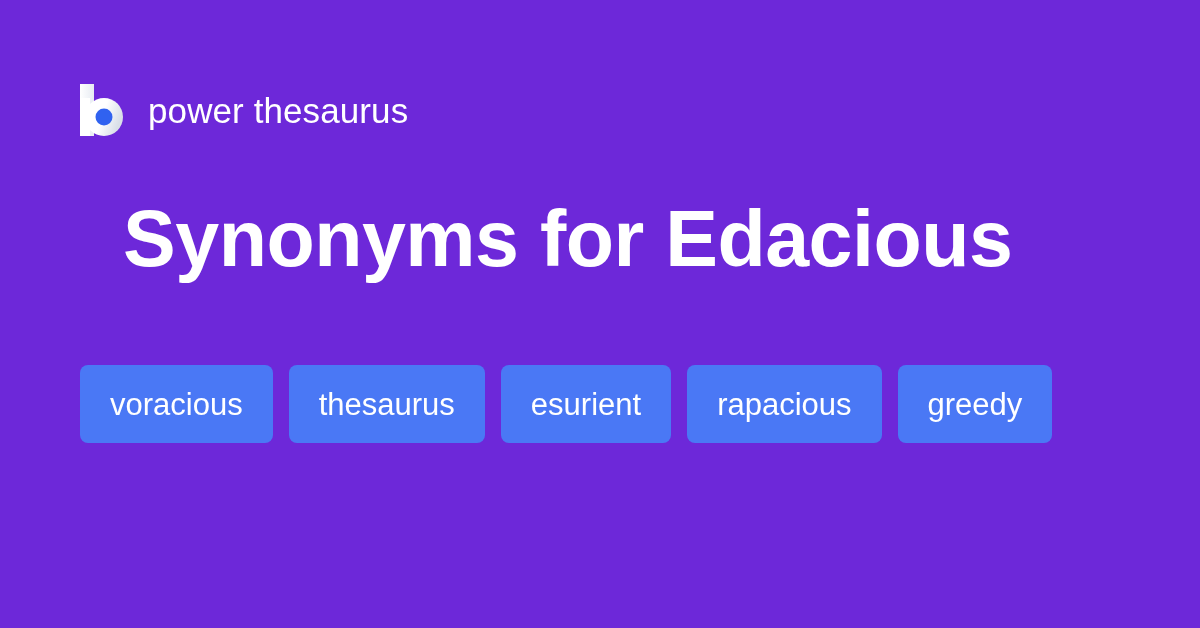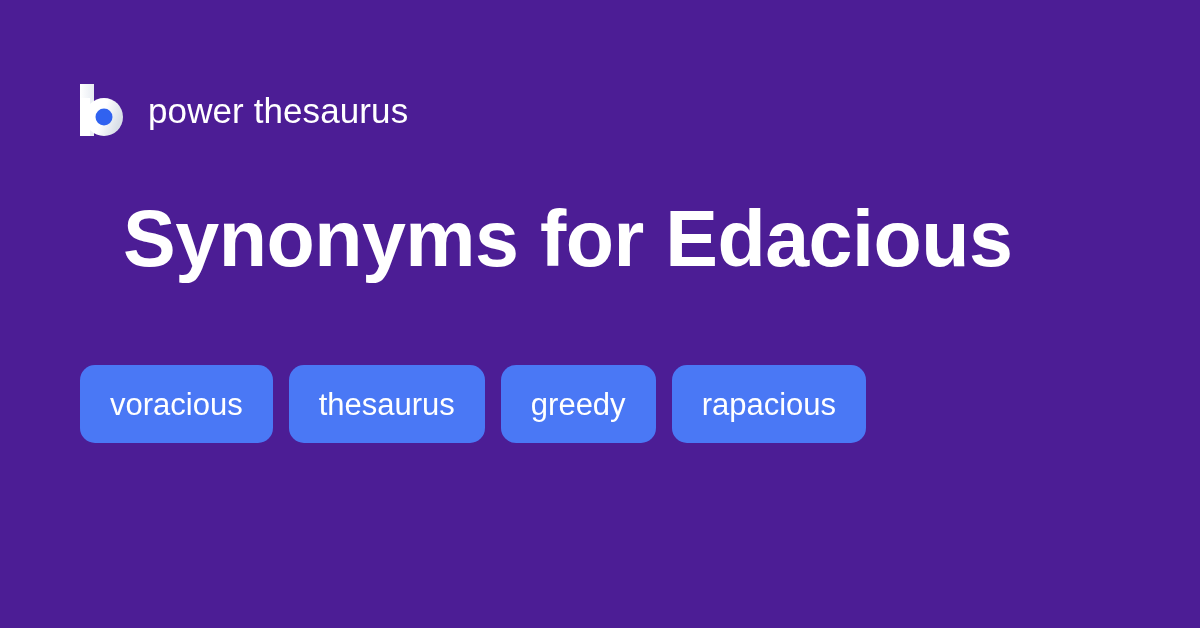--- a/index.html
+++ b/index.html
@@ -14,21 +14,21 @@
   body {
     background: #3062f0;
     font-family: "Liberation Sans", "DejaVu Sans", sans-serif;
     -webkit-font-smoothing: antialiased;
   }
 
   .card {
     position: relative;
     width: 1200px;
     height: 628px;
-    background: #4c1d95;
+    background: #6d28d9;
   }
 
   
   .brand {
     position: absolute;
     left: 80px;
     top: 82px;
     display: flex;
     align-items: center;
     gap: 22px;
@@ -77,21 +77,21 @@
     flex-wrap: wrap;
     gap: 18px 16px;
     align-content: flex-start;
   }
 
   .tag {
     height: 78px;
     min-width: 108px;
     padding: 12px 30px;
     background: #4a78f5;
-    border-radius: 15px;
+    border-radius: 8px;
     display: flex;
     align-items: center;
     justify-content: center;
     font-size: 31px;
     font-weight: 400;
     color: #ffffff;
     line-height: 1;
     white-space: nowrap;
   }
 </style>
@@ -119,17 +119,18 @@
       <rect x="0" y="14" width="10" height="38" fill="#ffffff"></rect>
     </svg>
     <span class="brand-name">power thesaurus</span>
   </div>
 
   <h1 class="headline">Synonyms for Edacious</h1>
 
   <div class="tags">
     <span class="tag">voracious</span>
     <span class="tag">thesaurus</span>
+    <span class="tag">esurient</span>
+    <span class="tag">rapacious</span>
     <span class="tag">greedy</span>
-    <span class="tag">rapacious</span>
   </div>
 
 </div>
 
 </body></html>

